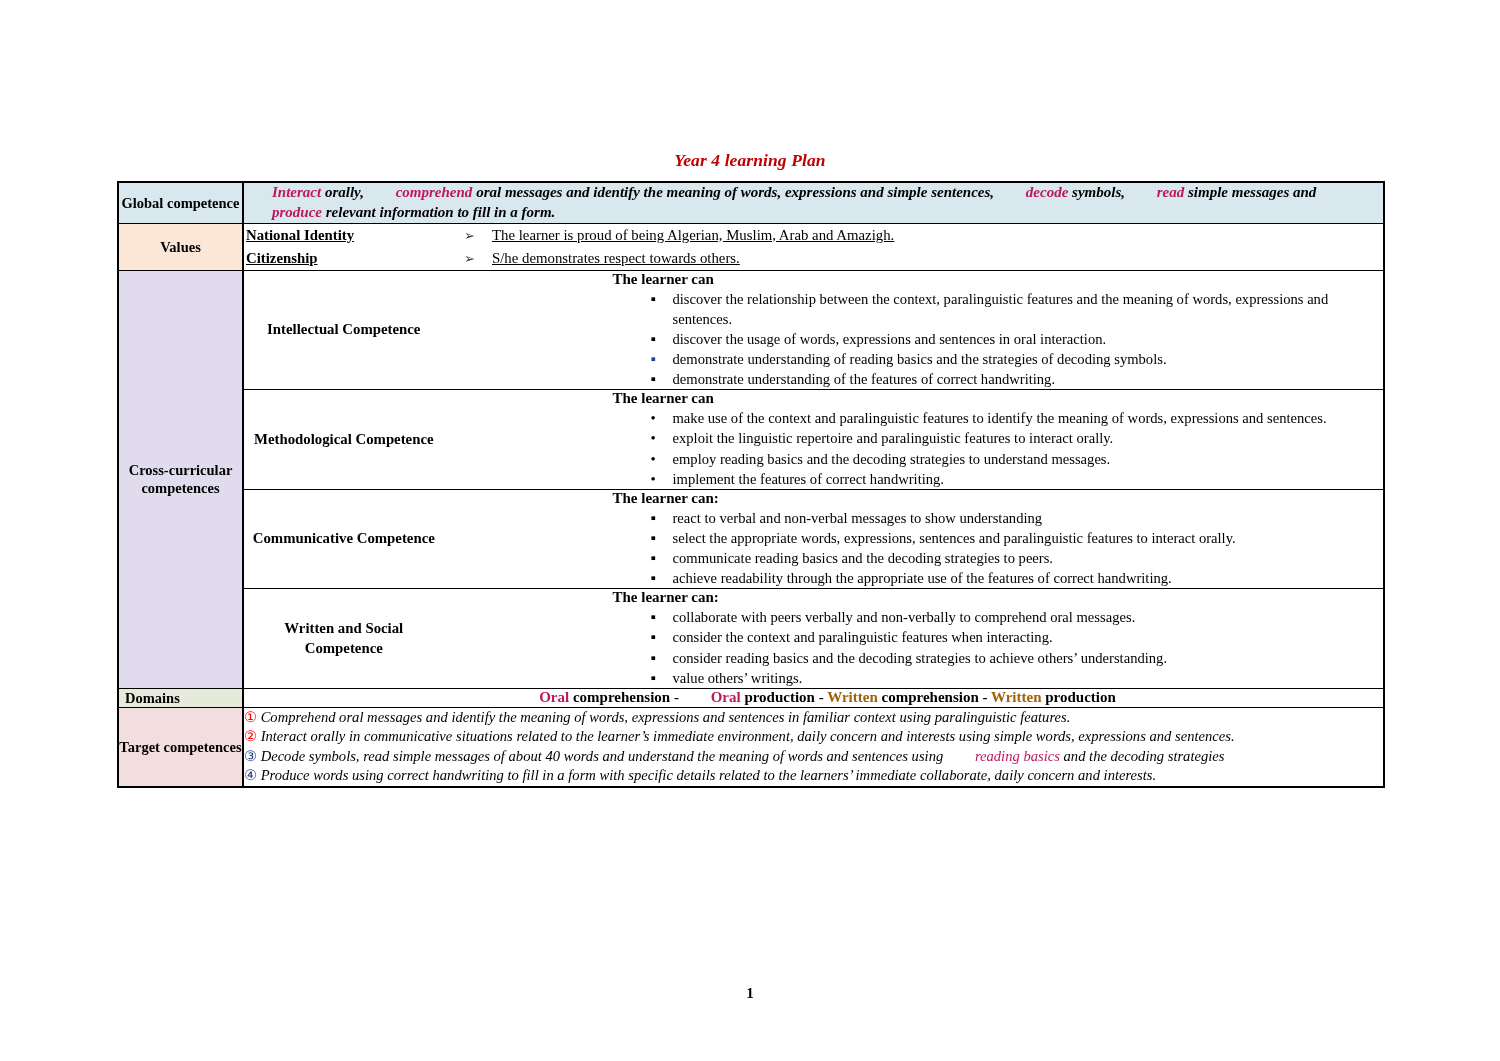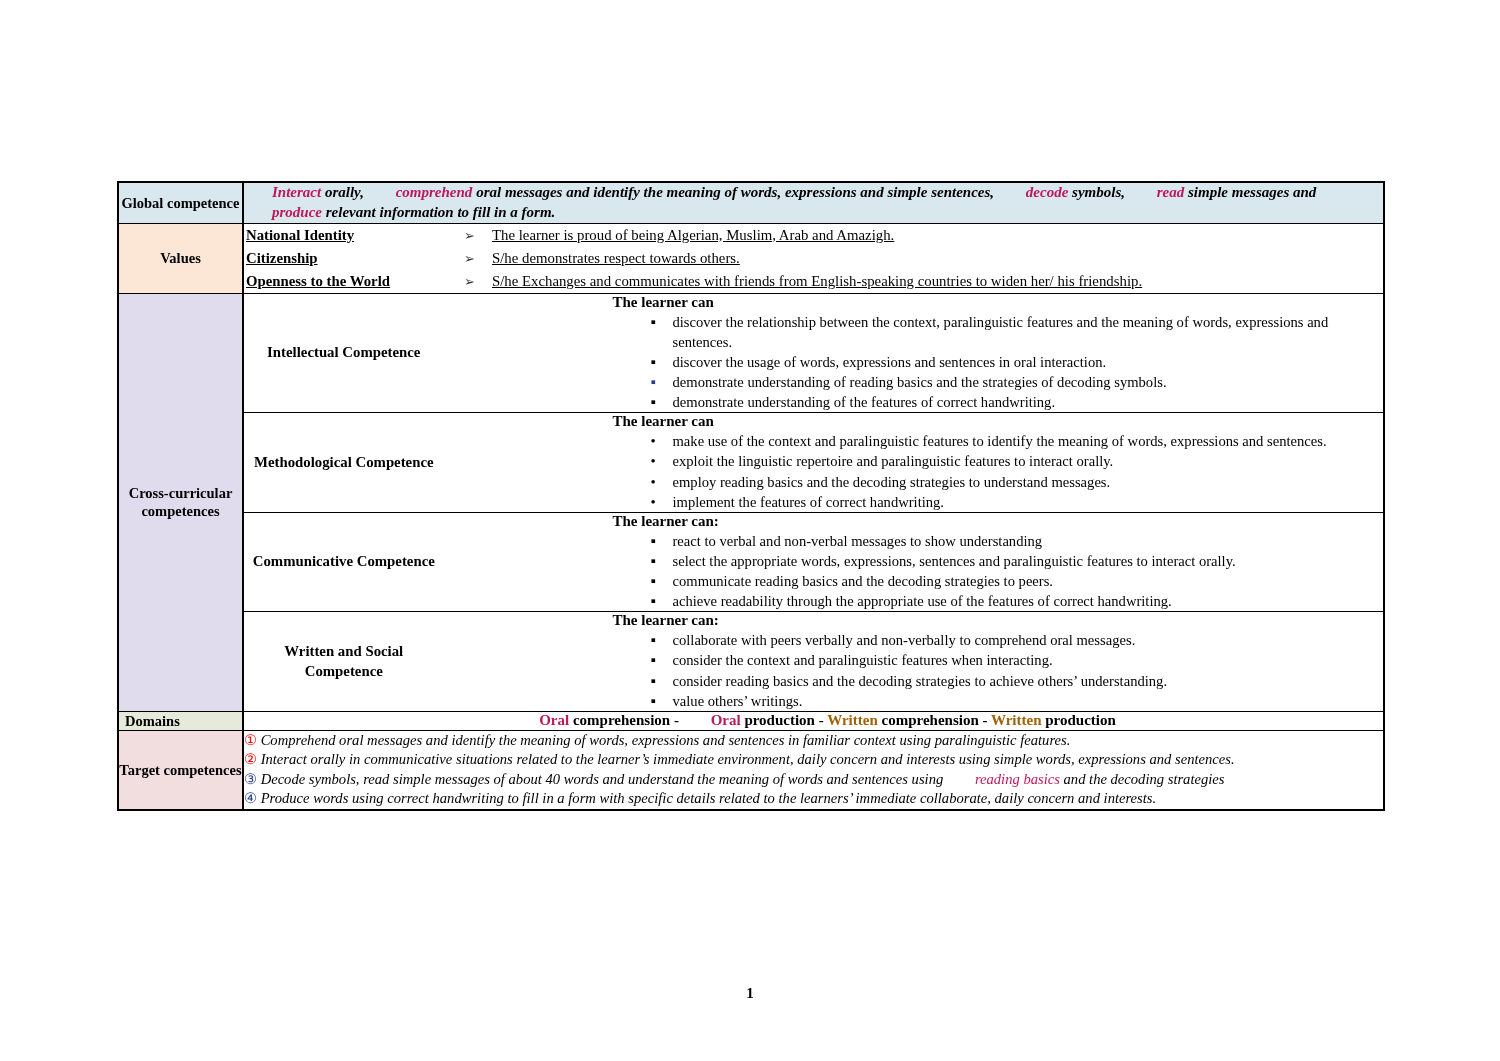--- a/index.html
+++ b/index.html
@@ -208,20 +208,21 @@
     text-align: center;
     font-weight: bold;
     font-size: 15px;
   }
 </style>
 </head>
 <body>
 
 <div class="page">
 
+  <div class="doc-title">Year 4 learning Plan</div>
 
   <table class="plan">
     <colgroup>
       <col style="width:125px">
       <col style="width:1141px">
     </colgroup>
     <tbody>
 
       <tr>
         <td class="lbl c-global">Global competence</td>
@@ -235,24 +236,20 @@
         <td class="values-cell">
           <table class="values-inner">
             <tbody>
               <tr>
                 <td class="v-term">National Identity</td>
                 <td class="v-desc"><span class="arrow">➢</span><span>The learner is proud of being Algerian, Muslim, Arab and Amazigh.</span></td>
               </tr>
               <tr>
                 <td class="v-term">Citizenship</td>
                 <td class="v-desc"><span class="arrow">➢</span><span>S/he demonstrates respect towards others.</span></td>
-              </tr>
-              <tr>
-                <td class="v-term">Openness to the World</td>
-                <td class="v-desc"><span class="arrow">➢</span><span>S/he Exchanges and communicates with friends from English-speaking countries to widen her/ his friendship.</span></td>
               </tr>
             </tbody>
           </table>
         </td>
       </tr>
 
       <tr>
         <td class="lbl c-cross">Cross-curricular competences</td>
         <td class="cc-wrap">
           <table class="cc-inner">

